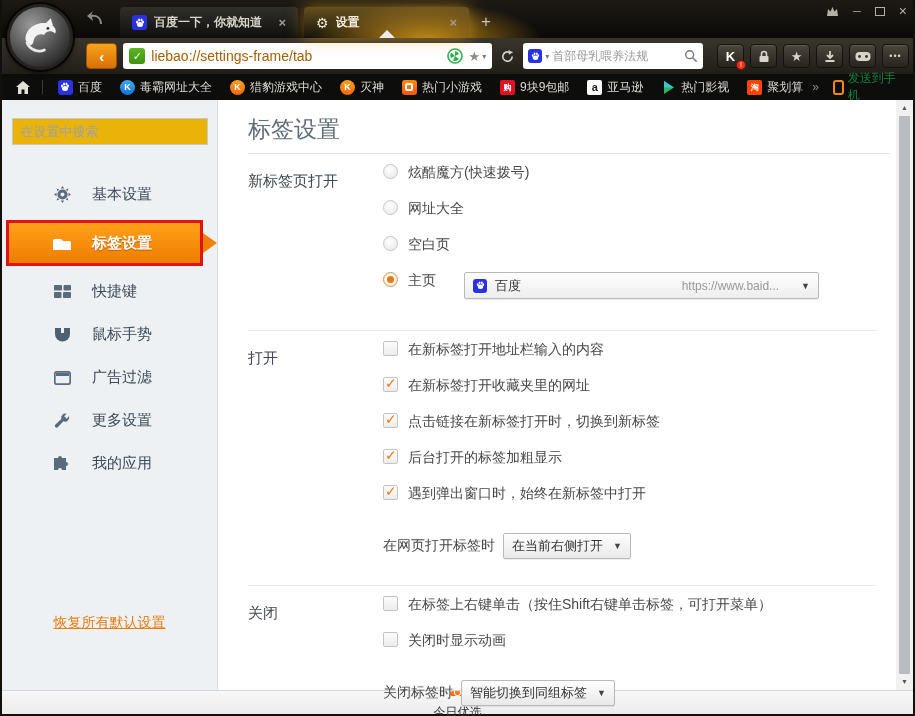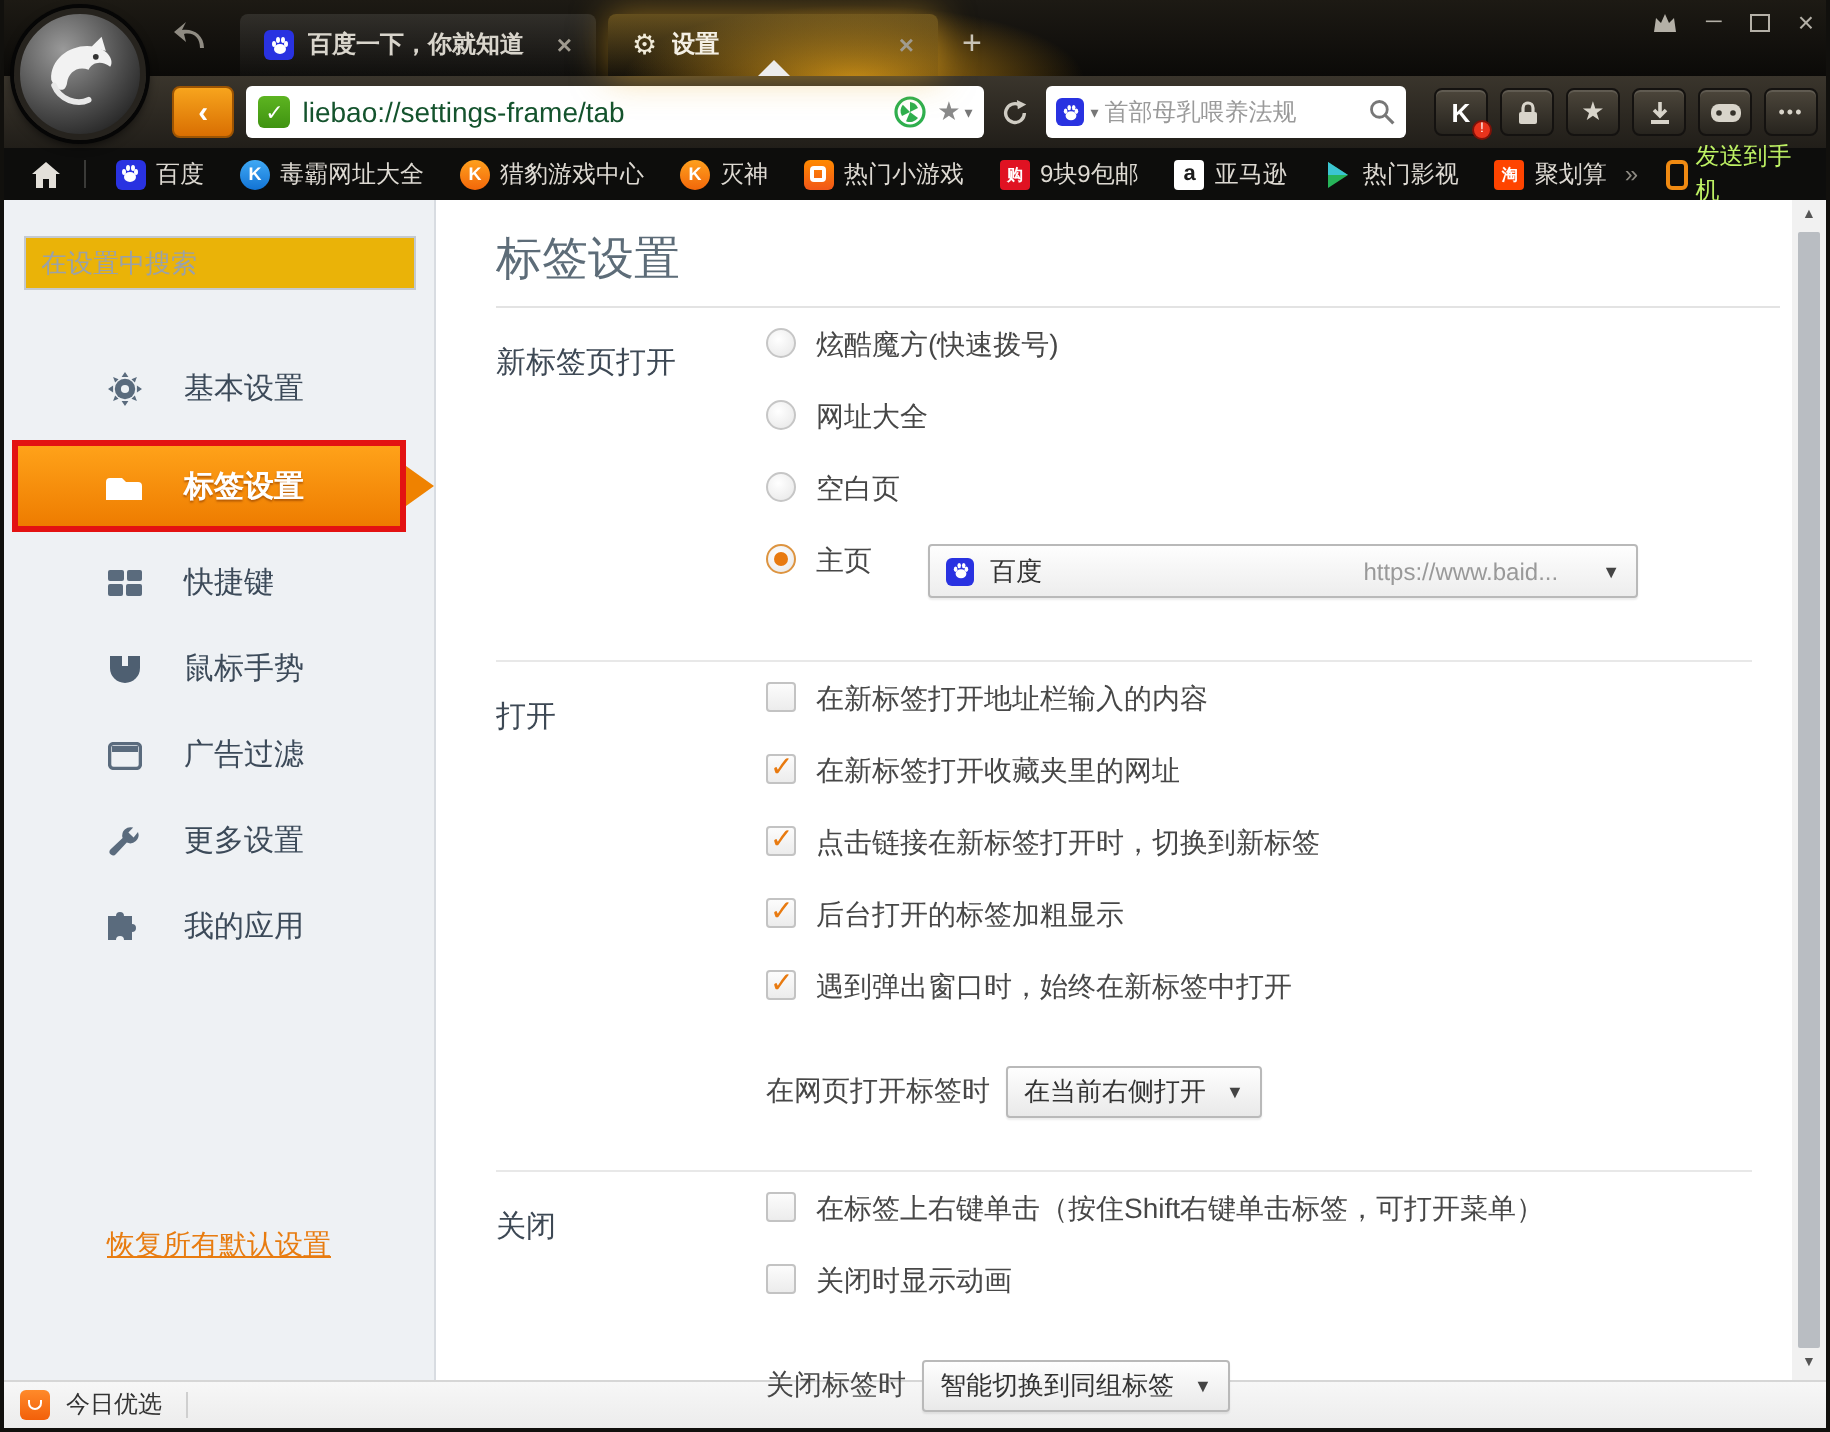--- a/index.html
+++ b/index.html
@@ -30,21 +30,21 @@
   .wc-max { width:10px; height:9px; border:1.5px solid #b4b0a7; display:inline-block; }
 
   
   .addressbar { height:36px; background:linear-gradient(#383side 0,#383329,#211e19); background:linear-gradient(#3a352c,#211e19);
     display:flex; align-items:center; padding:0 4px 0 84px; gap:6px; }
   .back-btn { width:32px; height:26px; border-radius:4px; background:linear-gradient(#f7a41d,#d96f02); border:1px solid #9c5403;
     color:#fff; font-size:15px; font-weight:bold; display:flex; align-items:center; justify-content:center; }
   .url-box { width:378px; height:26px; background:#fff; border-radius:3px; display:flex; align-items:center; padding:0 6px; gap:6px; }
   .shield { width:16px; height:16px; border-radius:3px; background:linear-gradient(#5db421,#3f9311); color:#fff; font-size:11px; font-weight:bold;
     display:flex; align-items:center; justify-content:center; }
-  .url-text { flex:1; font-size:14px; color:#14532d; white-space:nowrap; overflow:hidden; }
+  .url-text { flex:1; font-size:14px; color:#a16207; white-space:nowrap; overflow:hidden; }
   .swift-icon { display:flex; }
   .url-star { color:#8a8a8a; font-size:13px; display:flex; align-items:center; gap:2px; }
   .caret { font-size:8px; color:#777; }
   .refresh { color:#cfccc3; display:flex; padding:0 2px; }
   .search-box { width:184px; height:26px; background:#fff; border-radius:3px; display:flex; align-items:center; padding:0 5px; gap:3px; }
   .search-text { flex:1; font-size:12px; color:#9a9a9a; white-space:nowrap; overflow:hidden; }
   .tool-btns { display:flex; gap:6px; margin-left:8px; }
   .tool-btn { width:27px; height:24px; border-radius:4px; background:linear-gradient(#4c463b,#27241e); border:1px solid #141210;
     box-shadow:inset 0 1px 0 rgba(255,255,255,.12); display:flex; align-items:center; justify-content:center; color:#d8d4ca; position:relative; }
   .tool-btn .k { font-weight:bold; font-size:13px; color:#fff; }
@@ -109,21 +109,21 @@
   .inline-row { display:flex; align-items:center; margin-top:8px; font-size:14px; color:#474747; gap:8px; height:34px; }
   .mini-select { height:26px; border:1px solid #b9b9b9; border-radius:2px; background:linear-gradient(#fefefe,#e9e9e9);
     display:flex; align-items:center; gap:10px; padding:0 8px; font-size:13px; color:#333; box-shadow:0 1px 1px rgba(0,0,0,.08); }
 
   
   .scrollbar { width:17px; background:#f1f1f1; flex:none; display:flex; flex-direction:column; align-items:center; padding:2px 0; }
   .sb-arrow { color:#555; font-size:7px; height:12px; line-height:12px; }
   .sb-thumb { width:11px; flex:1; background:#b9bdc2; border-radius:1px; margin:2px 0; }
 
   
-  .statusbar { height:24px; background:linear-gradient(#f7f7f7,#ececec); border-top:1px solid #d6d6d6; display:flex; align-items:center; padding:0 8px; gap:8px; }
+  .statusbar { height:24px; background:linear-gradient(#f7f7f7,#ececec); border-top:1px solid #d6d6d6; display:flex; align-items:center; padding:0 8px; gap:8px;flex-direction:column; }
   .bag-ic { width:15px; height:15px; border-radius:3px; background:linear-gradient(#ff8a2a,#f2600a); display:flex; align-items:center; justify-content:center; }
   .bag-ic i { width:7px; height:5px; border:1.5px solid #fff; border-top:none; border-radius:0 0 5px 5px; display:block; }
   .status-label { font-size:12px; color:#333; }
   .status-sep { width:1px; height:13px; background:#cfcfcf; margin-left:4px; }
 
   svg { display:block; }
 </style>
 </head>
 <body>
 
@@ -319,21 +319,21 @@
     </span>
 
     <span class="bm-item">
       <span class="fv fv-tao">淘</span>
       <span>聚划算</span>
     </span>
 
     <span class="bm-right">
       <span class="bm-chev">»</span>
       <span class="phone-ic"></span>
-      <span style="color:#bef264;">发送到手机</span>
+      <span style="color:#15803d;">发送到手机</span>
     </span>
   </div>
 
   <div class="content">
 
     <aside class="sidebar">
       <input class="sb-search" placeholder="在设置中搜索" style="">
       <nav class="nav">
         <div class="nav-item">
           <span class="nav-ic">

